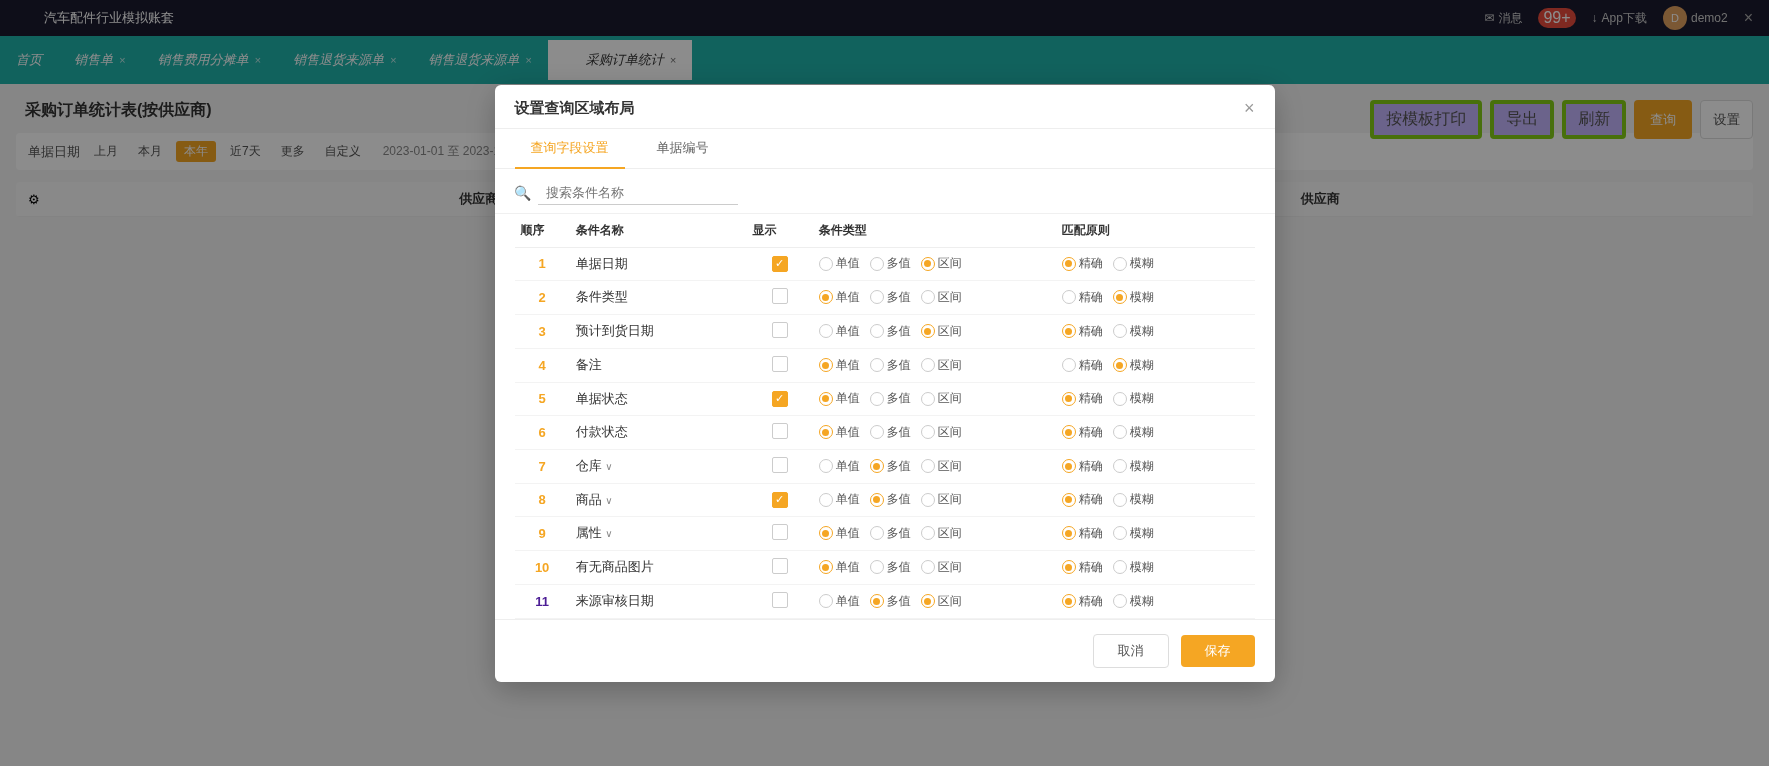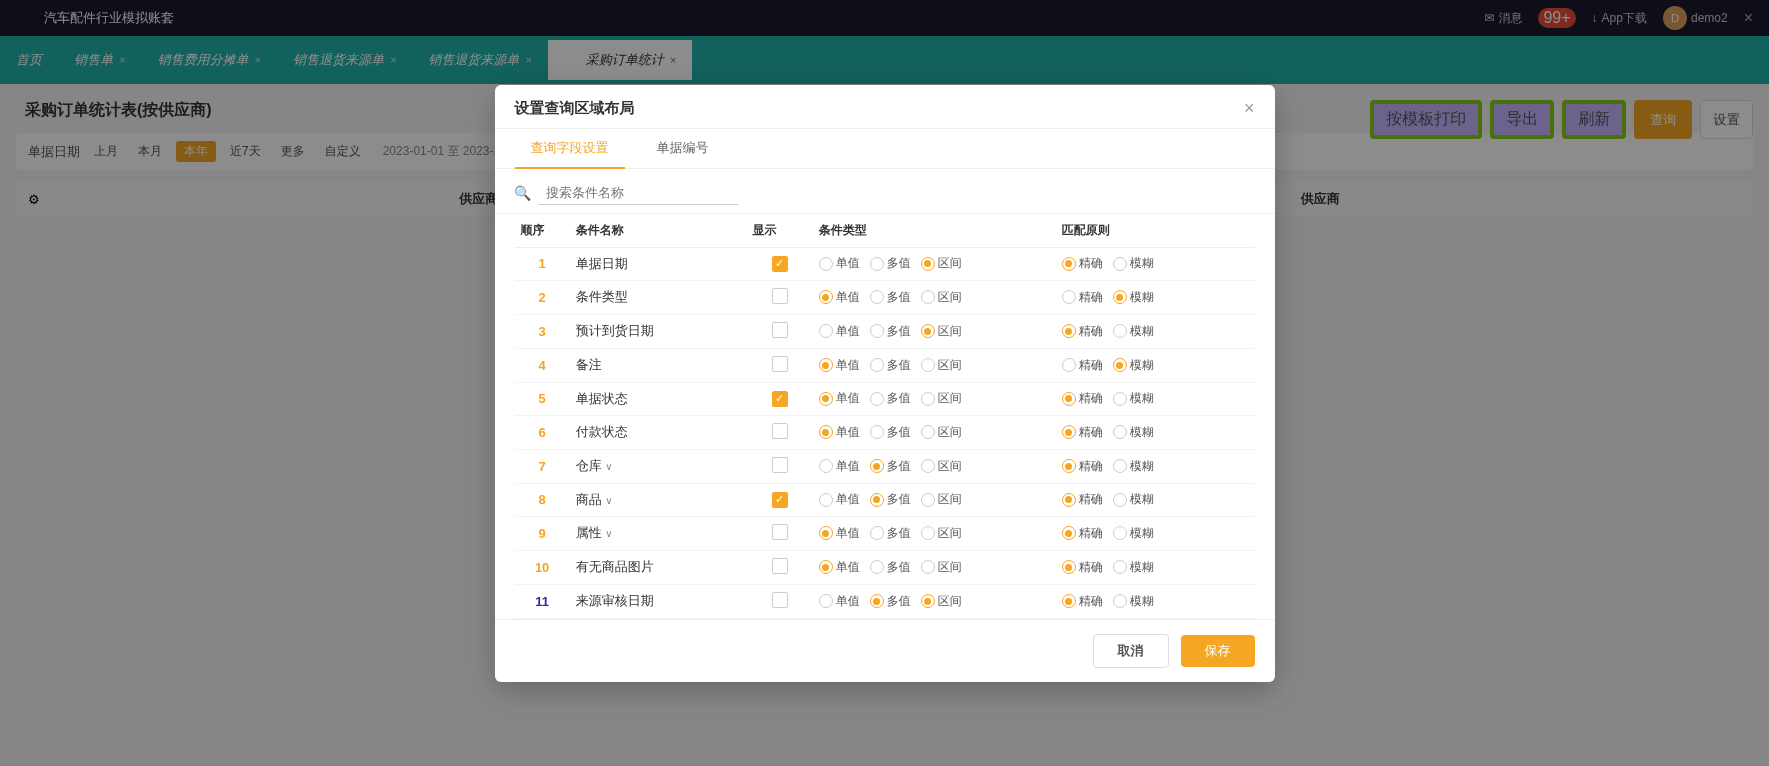--- a/index.html
+++ b/index.html
@@ -308,21 +308,20 @@
       border-top: 1px solid #eee;
     }
     .btn-cancel {
       padding: 7px 24px;
       border: 1px solid #ddd;
       background: #fff;
       border-radius: 4px;
       cursor: pointer;
       font-size: 13px;
       color: #555;
-      font-weight: bold;
     }
     .btn-save {
       padding: 7px 24px;
       border: none;
       background: #f5a623;
       color: #fff;
       border-radius: 4px;
       cursor: pointer;
       font-size: 13px;
     }

